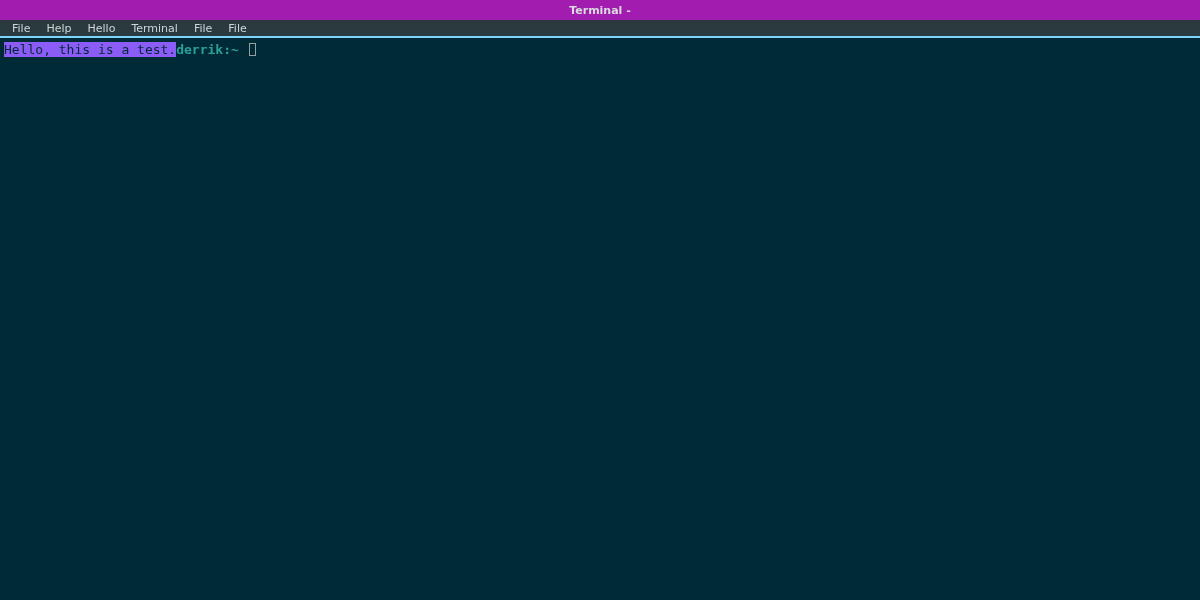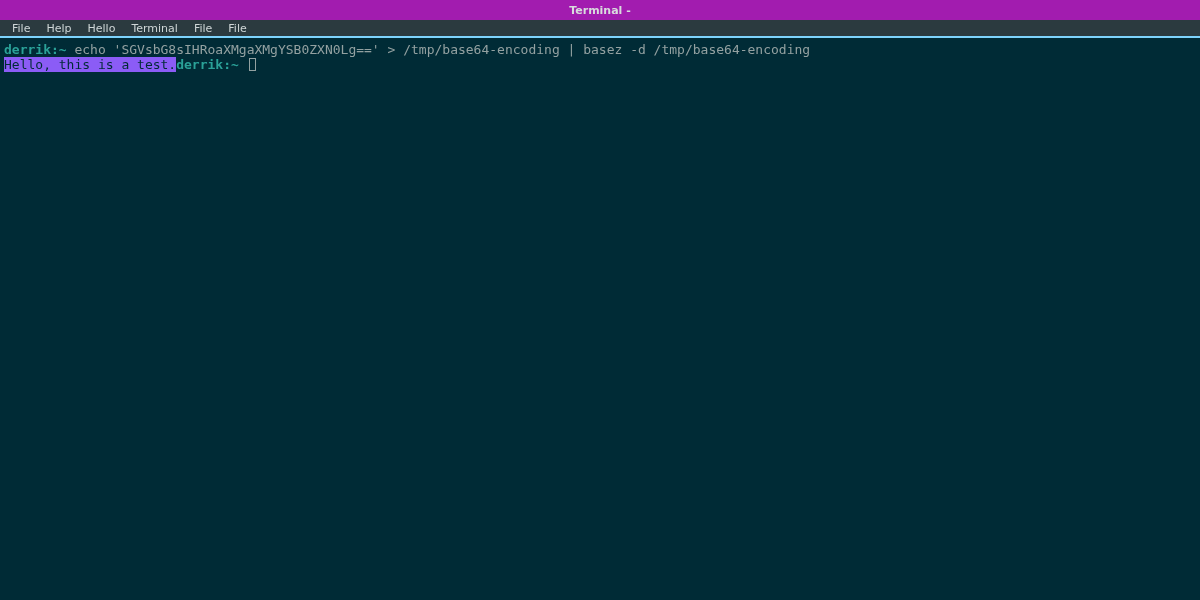--- a/index.html
+++ b/index.html
@@ -78,13 +78,13 @@
 
 <div class="menubar">
   <span class="menu-item">File</span>
   <span class="menu-item">Help</span>
   <span class="menu-item">Hello</span>
   <span class="menu-item">Terminal</span>
   <span class="menu-item">File</span>
   <span class="menu-item">File</span>
 </div>
 
-<div class="terminal-body"><span class="line"><span class="prompt">derrik:~</span><span class="cmd"> echo 'SGVsbG8sIHRoaXMgaXMgYSB0ZXN0Lg==' &gt; /tmp/base64-encoding | basez -d /tmp/base64-encoding</span></span><span class="line"><span class="output-hl">Hello, this is a test.</span><span class="prompt">derrik:~</span><span class="cmd"> </span><span class="cursor"></span></span></div>
+<div class="terminal-body"><span class="line"><span class="output-hl">Hello, this is a test.</span><span class="prompt">derrik:~</span><span class="cmd"> </span><span class="cursor"></span></span></div>
 
 </body></html>

